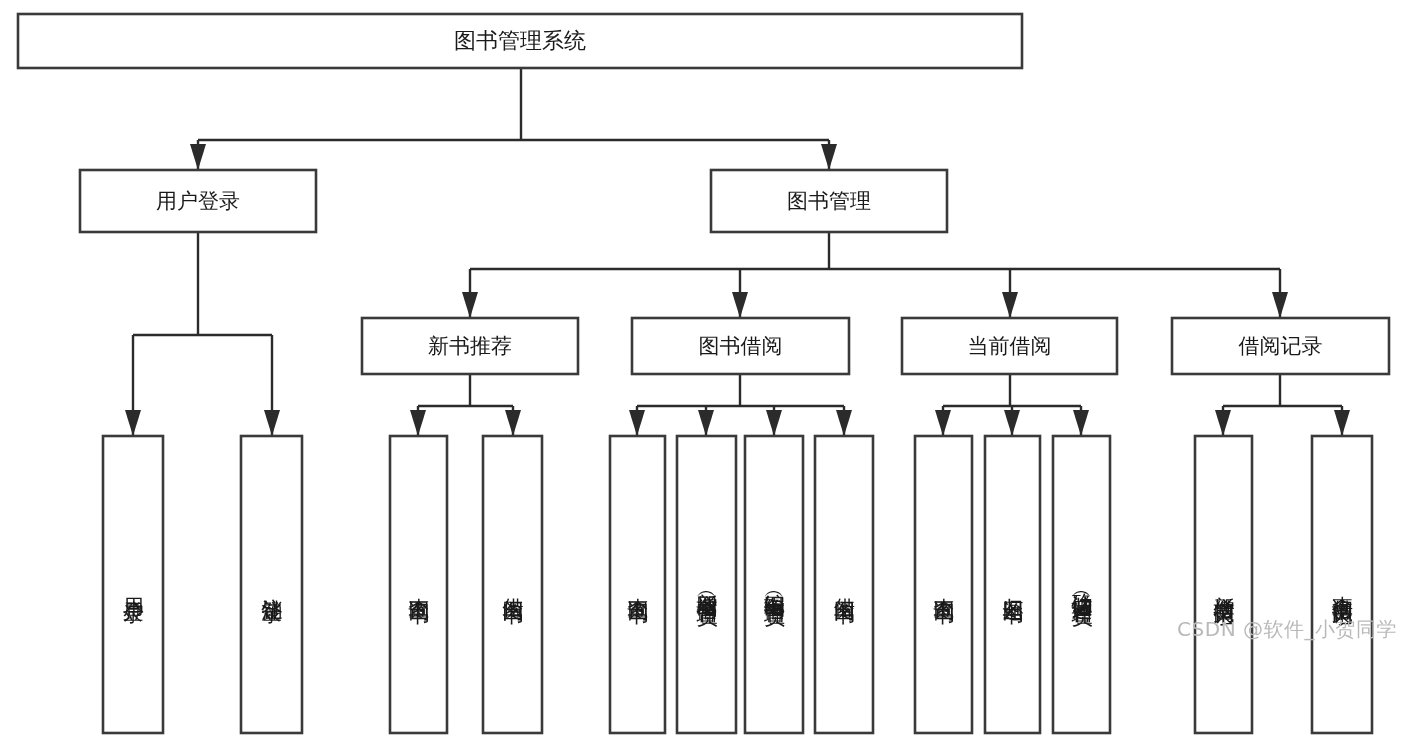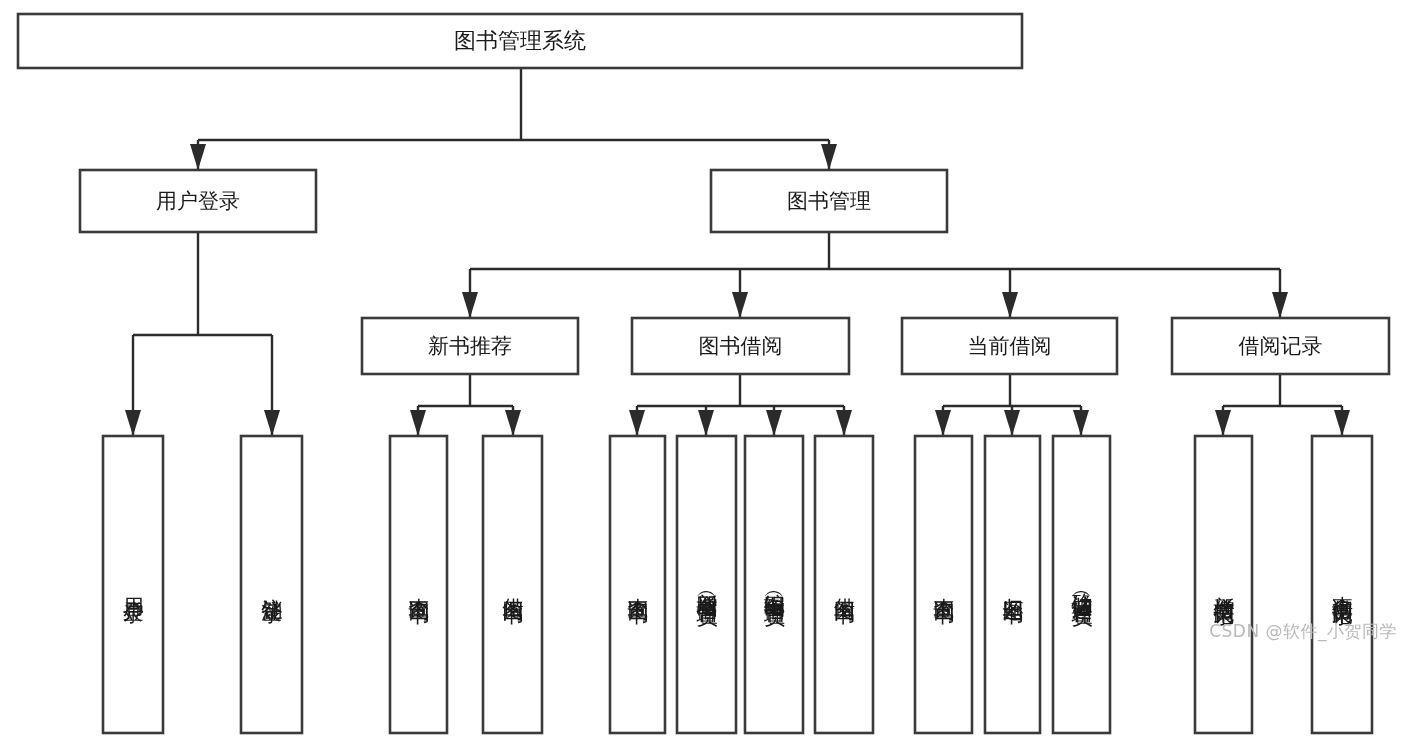--- a/index.html
+++ b/index.html
@@ -72,21 +72,21 @@
     line-height: 1.18;
     letter-spacing: 2px;
     color: #1a1a1a;
     white-space: nowrap;
   }
   .watermark {
     position: absolute;
     right: 8px;
     bottom: 6px;
     font-family: "DejaVu Sans", "Liberation Sans", sans-serif;
-    font-size: 17px;
+    font-size: 20px;
     color: #b9b9b9;
     letter-spacing: 0.5px;
     user-select: none;
   }
 </style>
 </head>
 <body>
 
 <div id="diagram-root">
 

